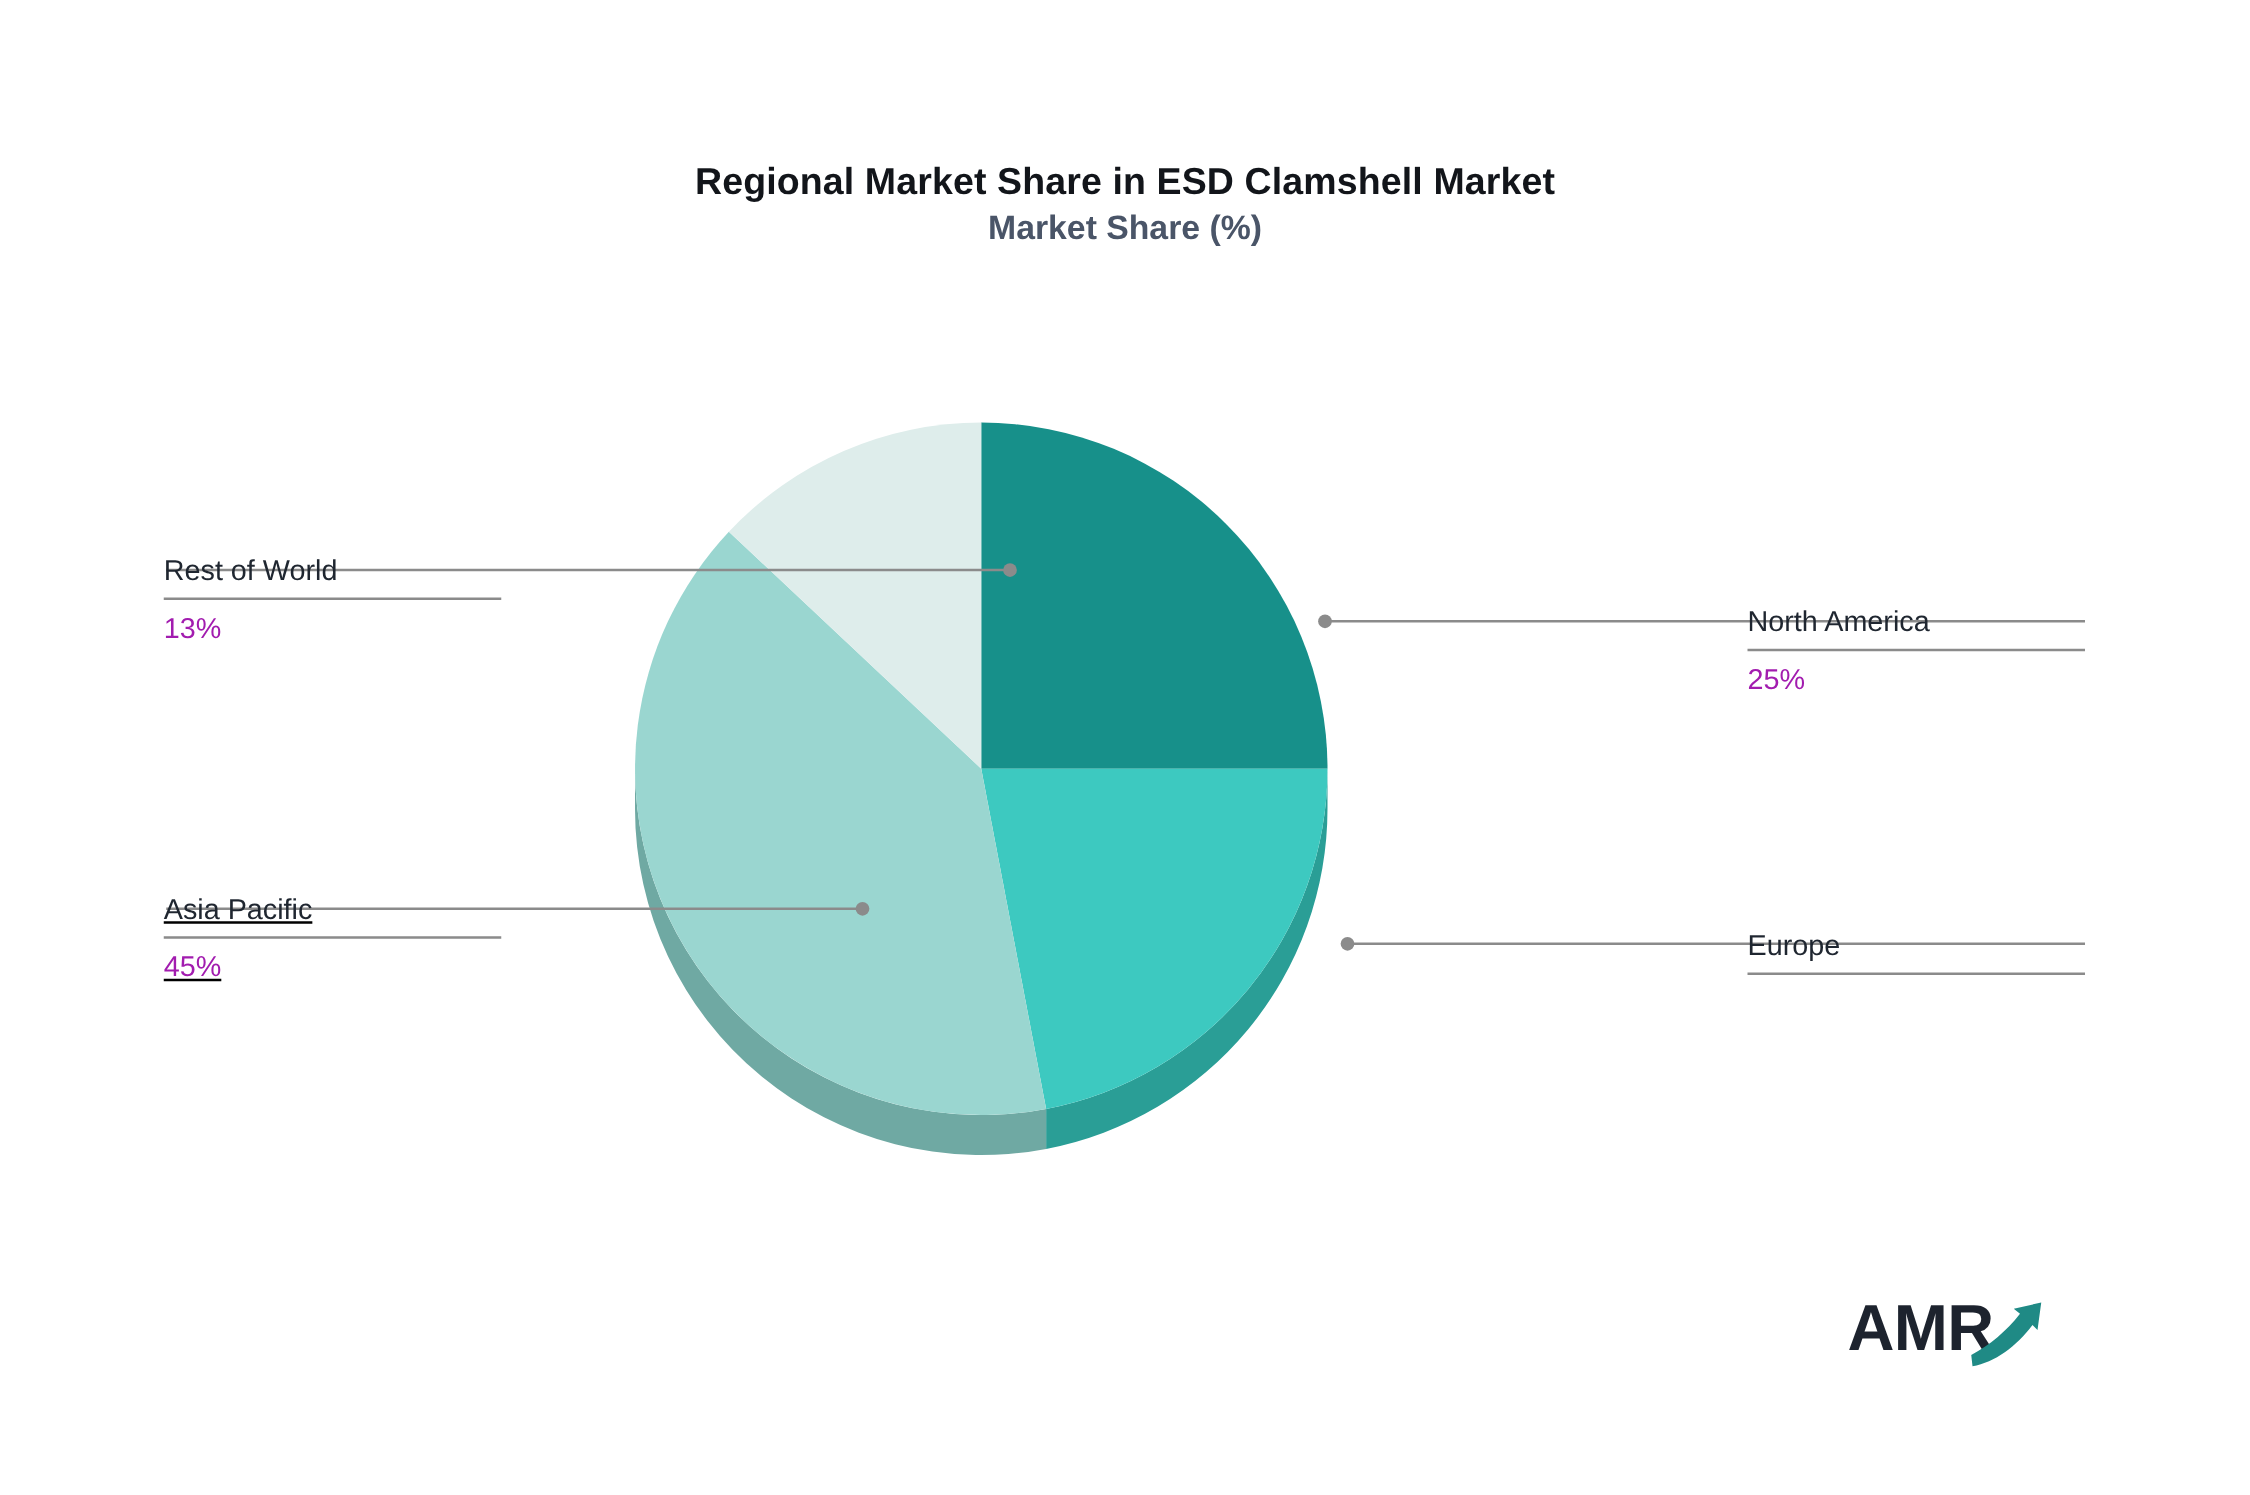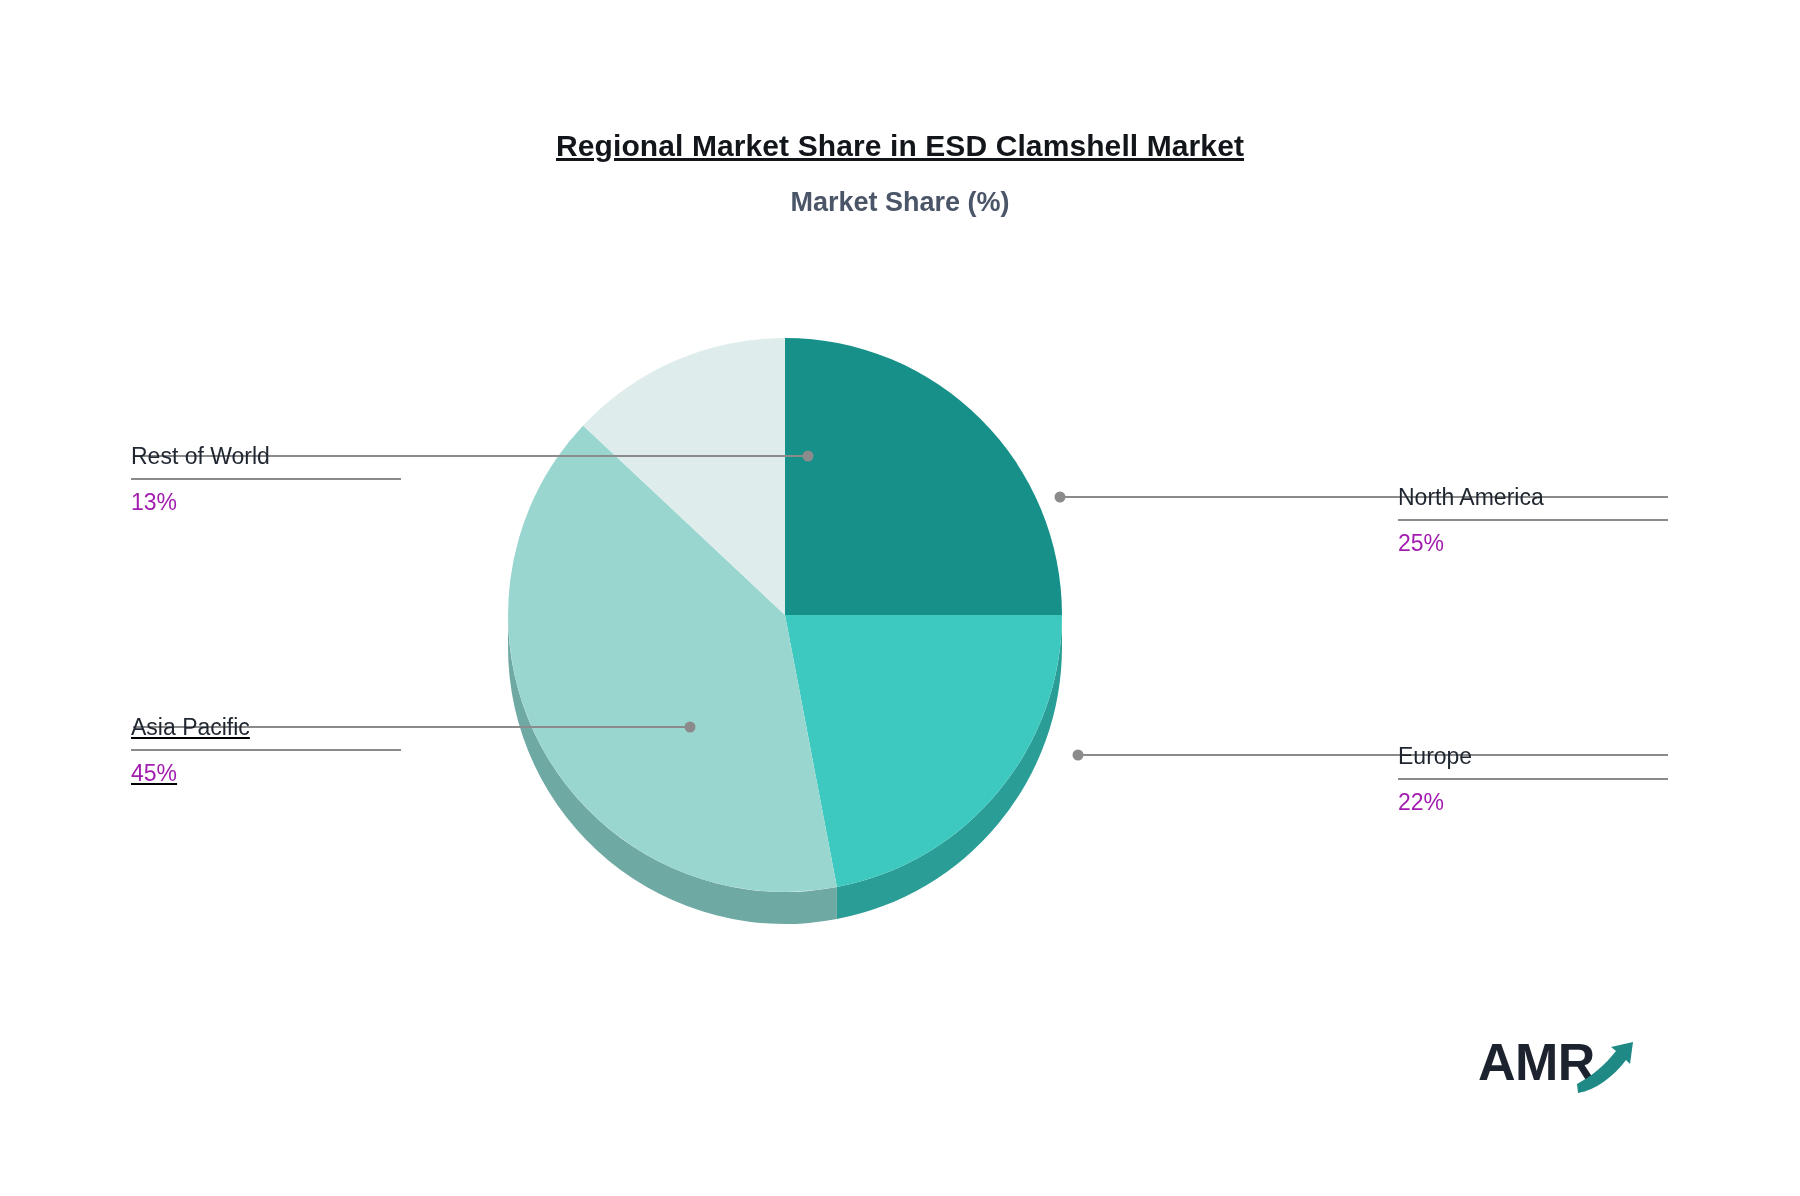--- a/index.html
+++ b/index.html
@@ -28,24 +28,23 @@
     left: 0;
     width: 1800px;
     text-align: center;
   }
   .chart-title {
     font-size: 30px;
     font-weight: bold;
     color: #12151a;
     letter-spacing: 0.1px;
     line-height: 1.2;
-    text-decoration: underline;
   }
   .chart-subtitle {
-    margin-top: 22px;
+    margin-top: 2px;
     font-size: 27px;
     font-weight: bold;
     color: #4a5568;
     line-height: 1.2;
   }
 
   
   #pie-svg {
     position: absolute;
     left: 0;
@@ -153,21 +152,20 @@
 
   <div class="callout right" style="left:1398px; top:459px; width:270px;">
     <div class="cl-name">North America</div>
     <div class="cl-rule"></div>
     <div class="cl-value">25%</div>
   </div>
 
   <div class="callout right" style="left:1398px; top:718px; width:270px;">
     <div class="cl-name">Europe</div>
     <div class="cl-rule"></div>
-    <div class="cl-value">22%</div>
   </div>
 
   <svg id="amr-logo" viewBox="0 0 175 70">
     <text class="amr-text" x="0" y="52">AMR</text>
     <g>
       <path fill="#1f8a85" d="M 100 65
                C 118 62 135 49 148 32
                L 152 36
                L 155 14
                L 133 19

